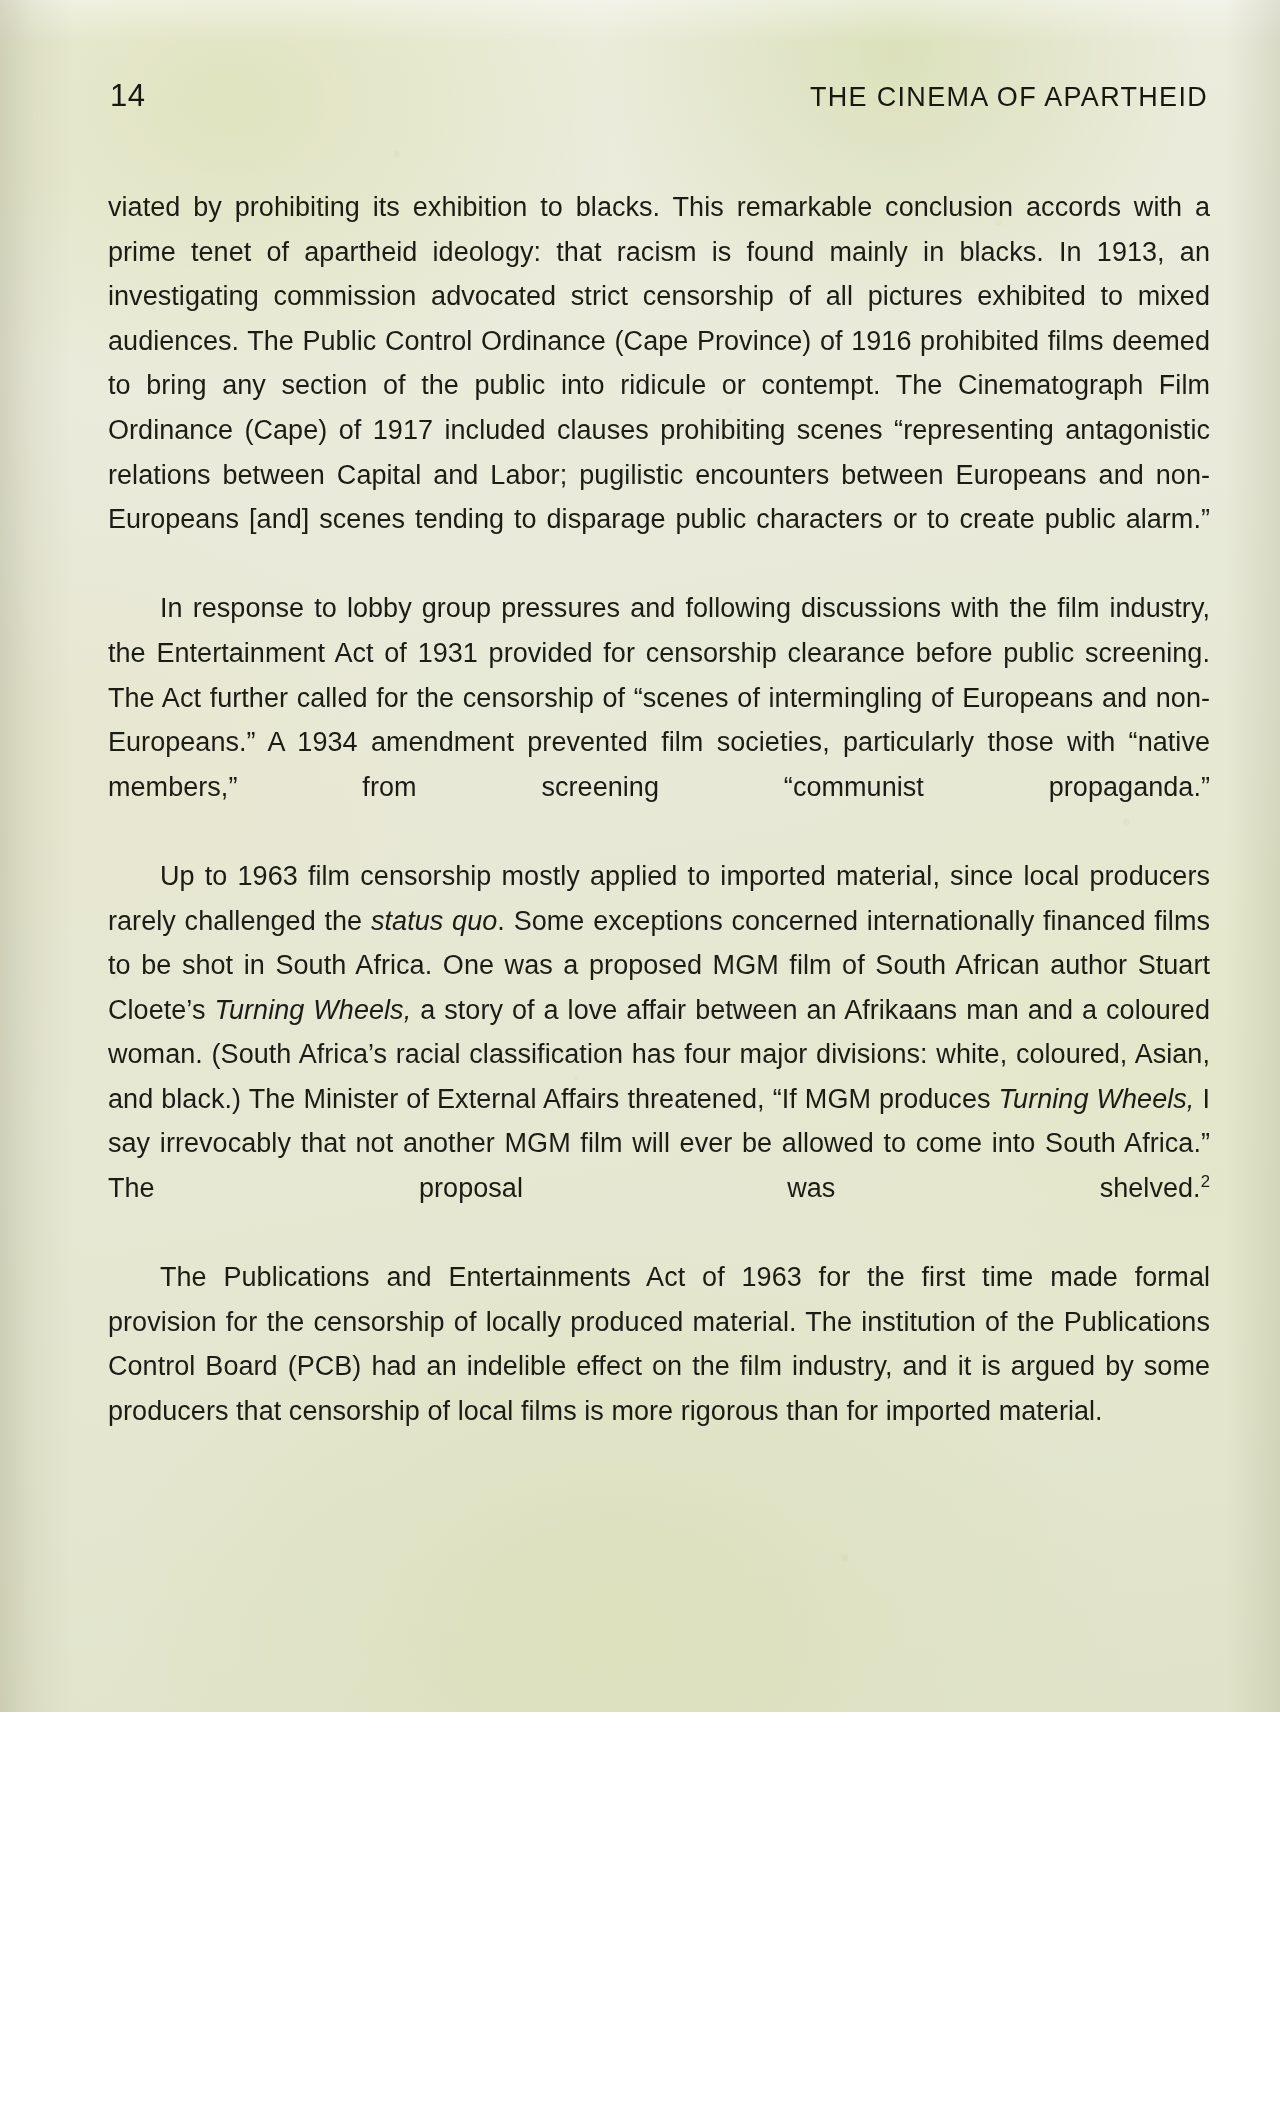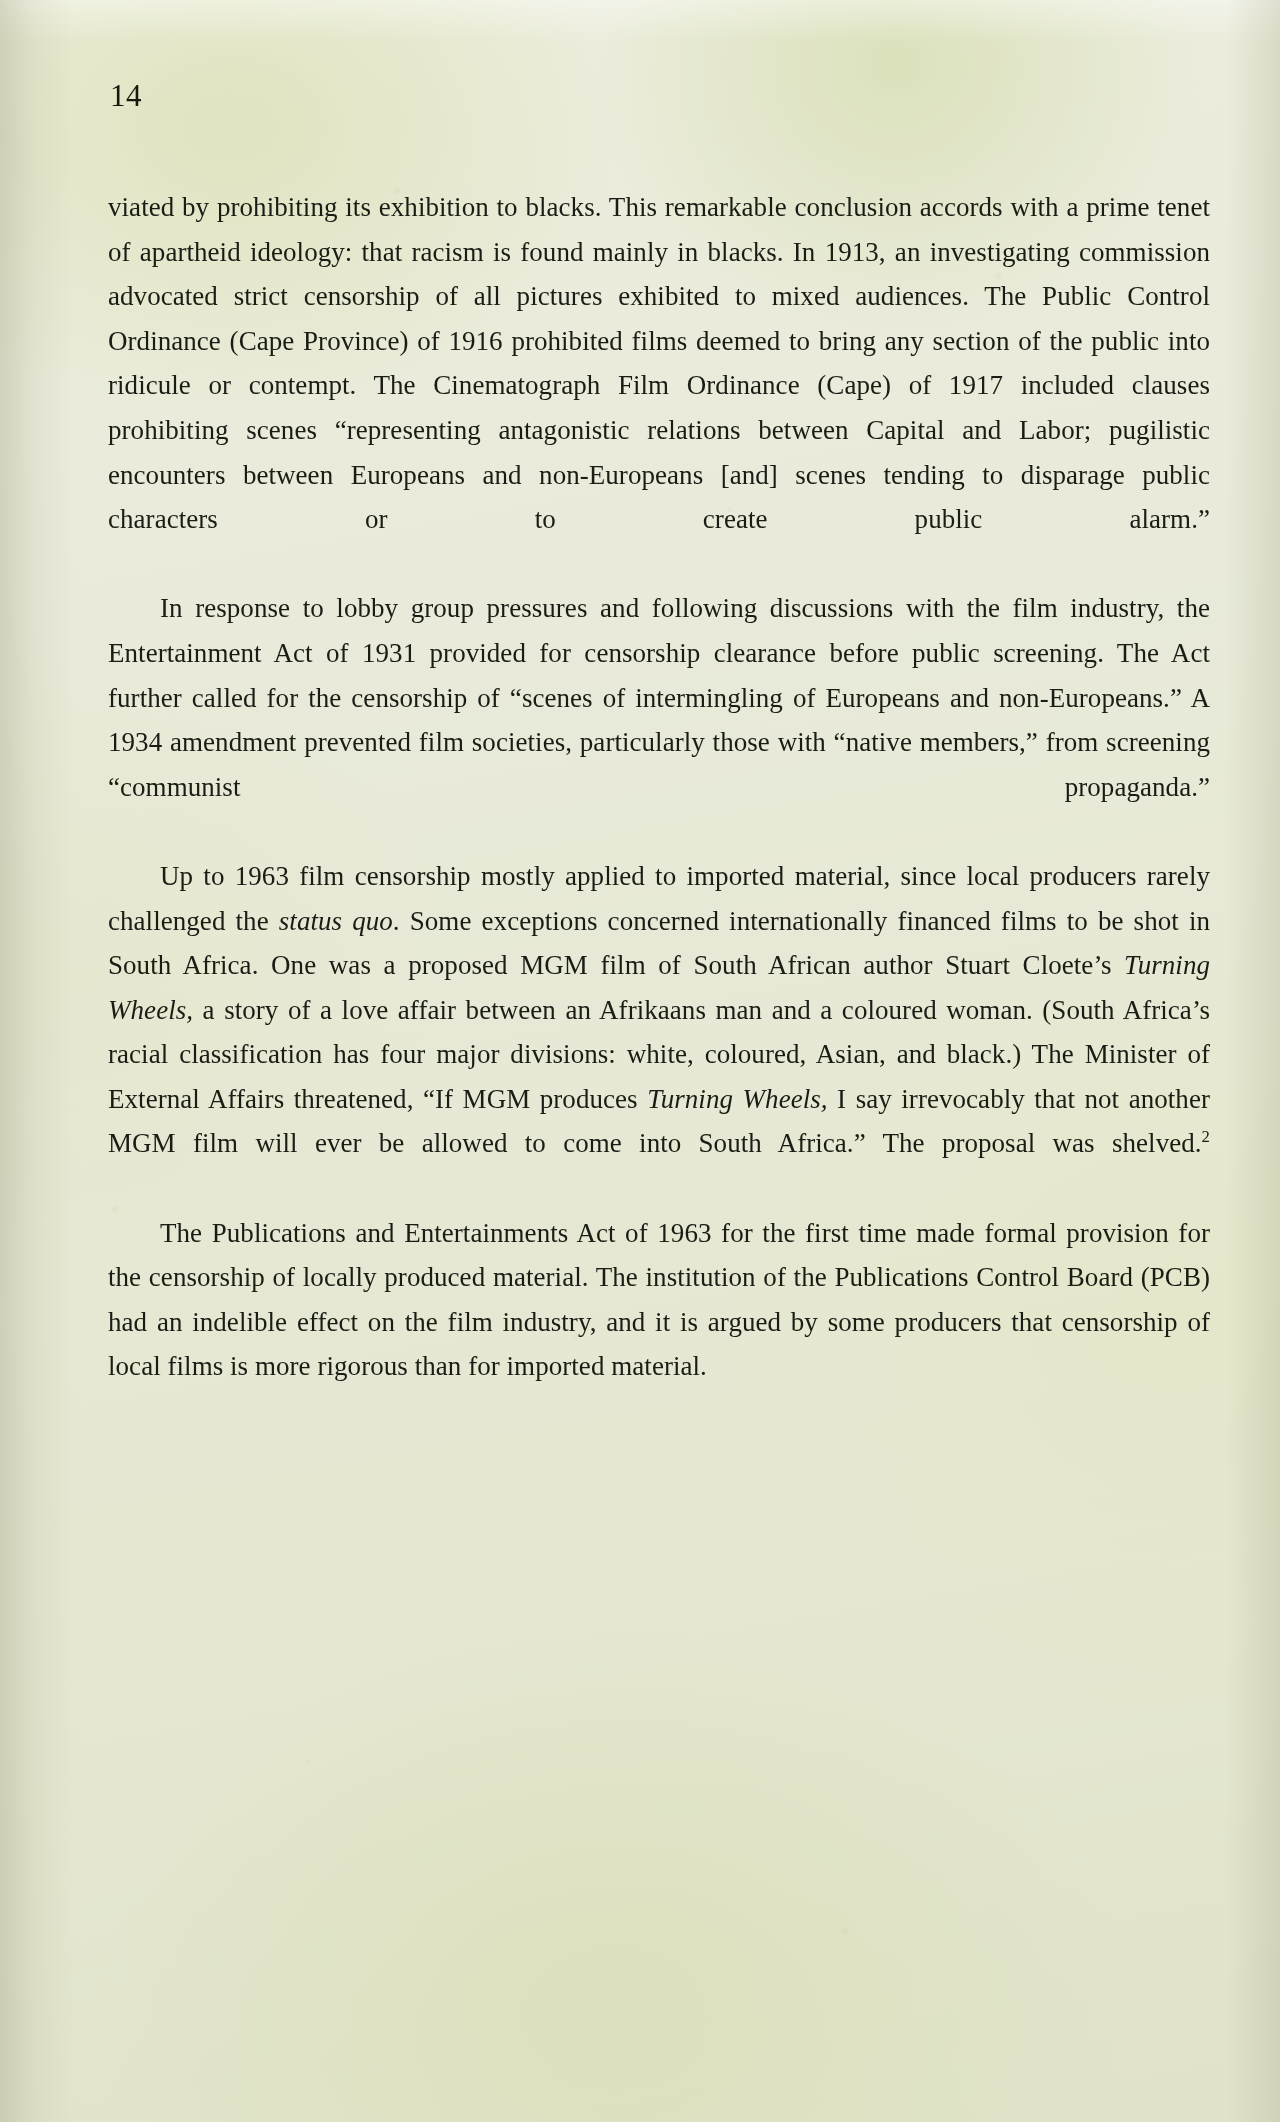--- a/index.html
+++ b/index.html
@@ -4,31 +4,31 @@
 <style>
   html, body {
     margin: 0;
     padding: 0;
     background: #ffffff;
   }
 
   .page {
     position: relative;
     width: 1280px;
-    height: 2122px;
+    height: 1712px;
     overflow: hidden;
     background: #e7e6d2;
     background-image:
       radial-gradient(ellipse 560px 420px at 18% 6%, rgba(222,226,186,0.85) 0%, rgba(222,226,186,0) 70%),
       radial-gradient(ellipse 420px 380px at 70% 3%, rgba(214,221,176,0.75) 0%, rgba(214,221,176,0) 72%),
       radial-gradient(ellipse 520px 500px at 6% 46%, rgba(231,230,206,0.8) 0%, rgba(231,230,206,0) 70%),
       radial-gradient(ellipse 640px 560px at 92% 62%, rgba(229,231,200,0.7) 0%, rgba(229,231,200,0) 72%),
       radial-gradient(ellipse 700px 520px at 48% 95%, rgba(219,223,184,0.8) 0%, rgba(219,223,184,0) 74%),
       linear-gradient(170deg, #eceddc 0%, #e9eada 28%, #e6e8d4 55%, #e4e6cf 78%, #e0e3c9 100%);
-    font-family: Liberation Serif, serif;
+    font-family: Liberation Sans, sans-serif;
     color: #1b1d17;
   }
 
   
   .grain {
     position: absolute;
     inset: 0;
     pointer-events: none;
     opacity: 0.5;
     background-image:
@@ -138,20 +138,21 @@
 <div class="page">
   <div class="grain"></div>
   <div class="edge-top"></div>
   <div class="gutter-left"></div>
   <div class="gutter-right"></div>
 
   <div class="content">
 
     <div class="running-head">
       <span class="folio">14</span>
+      <span class="head-title">THE CINEMA OF APARTHEID</span>
     </div>
 
     <div class="body-block">
       <p class="para"><span>viated by prohibiting its exhibition to blacks. This remarkable conclusion accords with a prime tenet of apartheid ideology: that racism is found mainly in blacks. In 1913, an investigating commission advocated strict censorship of all pictures exhibited to mixed audiences. The Public Control Ordinance (Cape Province) of 1916 prohibited films deemed to bring any section of the public into ridicule or contempt. The Cinematograph Film Ordinance (Cape) of 1917 included clauses prohibiting scenes “representing antagonistic relations between Capital and Labor; pugilistic encounters between Europeans and non-Europeans [and] scenes tending to disparage public characters or to create public alarm.”</span></p>
       <p class="para indent"><span>In response to lobby group pressures and following discussions with the film industry, the Entertainment Act of 1931 provided for censorship clearance before public screening. The Act further called for the censorship of “scenes of intermingling of Europeans and non-Europeans.” A 1934 amendment prevented film societies, particularly those with “native members,” from screening “communist propaganda.”</span></p>
       <p class="para indent"><span>Up to 1963 film censorship mostly applied to imported material, since local producers rarely challenged the </span><span class="it">status quo</span><span>. Some exceptions concerned internationally financed films to be shot in South Africa. One was a proposed MGM film of South African author Stuart Cloete’s </span><span class="it">Turning Wheels,</span><span> a story of a love affair between an Afrikaans man and a coloured woman. (South Africa’s racial classification has four major divisions: white, coloured, Asian, and black.) The Minister of External Affairs threatened, “If MGM produces </span><span class="it">Turning Wheels,</span><span> I say irrevocably that not another MGM film will ever be allowed to come into South Africa.” The proposal was shelved.</span><sup class="fn">2</sup></p>
       <p class="para indent noafter"><span>The Publications and Entertainments Act of 1963 for the first time made formal provision for the censorship of locally produced material. The institution of the Publications Control Board (PCB) had an indelible effect on the film industry, and it is argued by some producers that censorship of local films is more rigorous than for imported material.</span></p>
     </div>
 
   </div>

